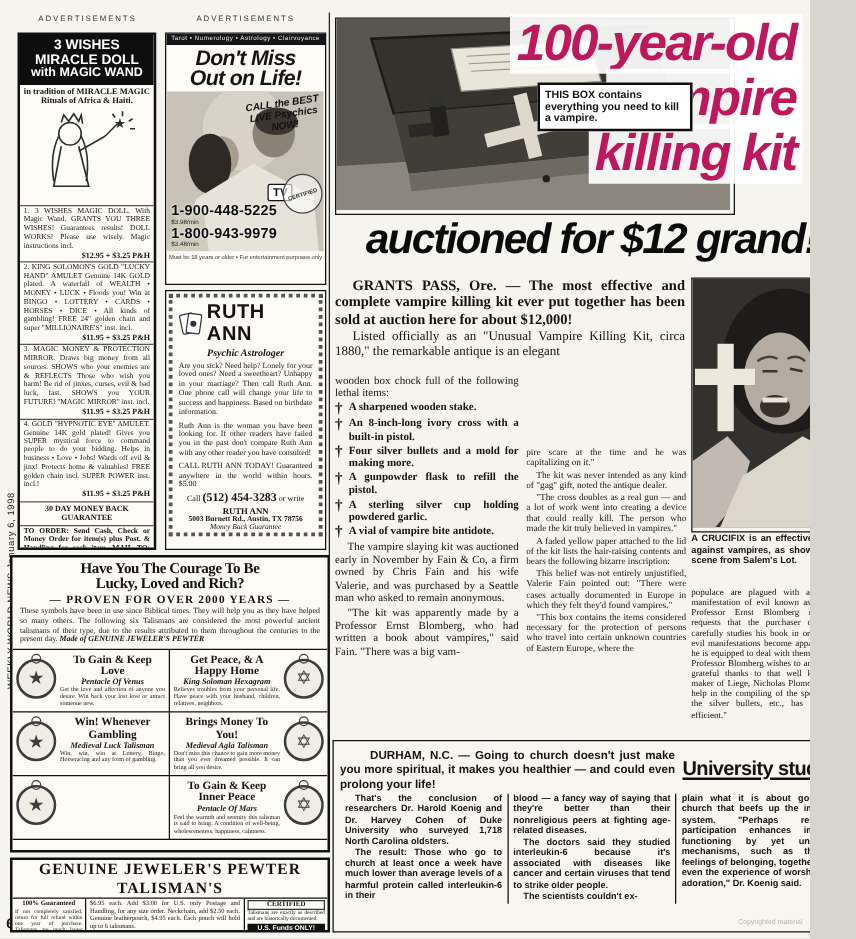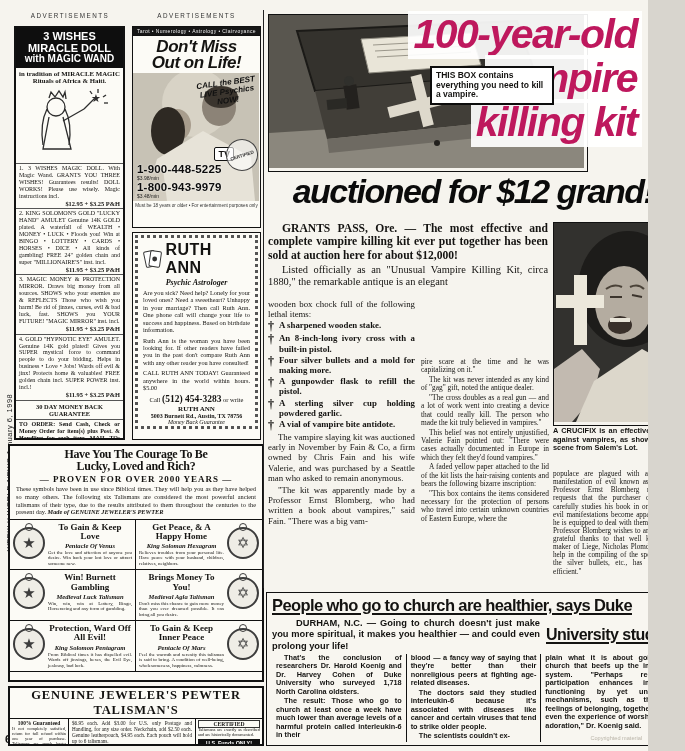--- a/index.html
+++ b/index.html
@@ -256,43 +256,38 @@
             <div class="t-title">Get Peace, &amp; A Happy Home</div>
             <div class="t-sub">King Soloman Hexagram</div>
             <div class="t-body">Relieves troubles from your personal life. Have peace with your husband, children, relatives, neighbors.</div>
           </div>
       </div>
       <div class="t-cell">
         <div class="t-medal">
             <span>★</span>
           </div>
         <div class="t-text">
-            <div class="t-title">Win! Burnett Gambling</div>
+            <div class="t-title">Win! Whenever Gambling</div>
             <div class="t-sub">Medieval Luck Talisman</div>
             <div class="t-body">Win, win, win at Lottery, Bingo, Horseracing and any form of gambling.</div>
           </div>
       </div>
       <div class="t-cell">
         <div class="t-medal">
             <span>✡</span>
           </div>
         <div class="t-text">
             <div class="t-title">Brings Money To You!</div>
             <div class="t-sub">Medieval Agla Talisman</div>
             <div class="t-body">Don't miss this chance to gain more money than you ever dreamed possible. It can bring all you desire.</div>
           </div>
       </div>
       <div class="t-cell">
         <div class="t-medal">
             <span>★</span>
-          </div>
-        <div class="t-text">
-            <div class="t-title">Protection, Ward Off All Evil!</div>
-            <div class="t-sub">King Solomon Pentagram</div>
-            <div class="t-body">From Biblical times it has dispelled evil. Wards off jinxings, hexes, the Evil Eye, jealousy, bad luck.</div>
           </div>
       </div>
       <div class="t-cell">
         <div class="t-medal">
             <span>✡</span>
           </div>
         <div class="t-text">
             <div class="t-title">To Gain &amp; Keep Inner Peace</div>
             <div class="t-sub">Pentacle Of Mars</div>
             <div class="t-body">Feel the warmth and serenity this talisman is said to bring. A condition of well-being, wholesomeness, happiness, calmness.</div>
@@ -387,22 +382,22 @@
         <span>A vial of vampire bite antidote.</span>
       </div>
     <p>The vampire slaying kit was auctioned early in November by Fain &amp; Co, a firm owned by Chris Fain and his wife Valerie, and was purchased by a Seattle man who asked to remain anonymous.</p>
     <p>"The kit was apparently made by a Professor Ernst Blomberg, who had written a book about vampires," said Fain. "There was a big vam-</p>
   </div>
 
   <div class="colB">
     <p class="f" style="text-indent:0;">pire scare at the time and he was capitalizing on it."</p>
     <p>The kit was never intended as any kind of "gag" gift, noted the antique dealer.</p>
     <p>"The cross doubles as a real gun — and a lot of work went into creating a device that could really kill. The person who made the kit truly believed in vampires."</p>
+    <p>A faded yellow paper attached to the lid of the kit lists the hair-raising contents and bears the following bizarre inscription:</p>
     <p>This belief was not entirely unjustified, Valerie Fain pointed out: "There were cases actually documented in Europe in which they felt they'd found vampires."</p>
-    <p>A faded yellow paper attached to the lid of the kit lists the hair-raising contents and bears the following bizarre inscription:</p>
     <p>"This box contains the items considered necessary for the protection of persons who travel into certain unknown countries of Eastern Europe, where the</p>
   </div>
 
   <div class="cruxphoto">
     <svg width="125" height="199" viewBox="0 0 125 199">
       <rect width="125" height="199" fill="#32312e"></rect>
       <ellipse cx="74" cy="66" rx="50" ry="58" fill="#1d1c1a"></ellipse>
       <ellipse cx="70" cy="80" rx="29" ry="37" fill="#b4aca0"></ellipse>
       <path d="M52,66 q8,-6 16,-2" stroke="#4a4238" fill="none" stroke-width="2"></path>
       <path d="M76,64 q8,-4 14,2" stroke="#4a4238" fill="none" stroke-width="2"></path>
@@ -416,21 +411,20 @@
       <polygon points="22,199 125,199 125,146 88,126 40,158" fill="#dcd7cb"></polygon>
     </svg>
   </div>
   <div class="cruxcap">A CRUCIFIX is an effective weapon against vampires, as shown in this scene from Salem's Lot.</div>
 
   <div class="colC">
     <span>populace are plagued with a particular manifestation of evil known as Vampires. Professor Ernst Blomberg respectfully requests that the purchaser of this kit carefully studies his book in order, should evil manifestations become apparent, (that) he is equipped to deal with them efficiently. Professor Blomberg wishes to announce his grateful thanks to that well known gun maker of Liege, Nicholas Plomdeur, whose help in the compiling of the special items, the silver bullets, etc., has been most efficient."</span>
   </div>
 
   <section class="church">
-    <div class="ch-h1">People who go to church are healthier, says Duke</div>
     <div class="ch-row">
       <div class="ch-lead">
           <span class="dt">DURHAM, N.C. — Going to church doesn't just make you more spiritual, it makes you healthier — and could even prolong your life!</span>
         </div>
       <div class="ch-h2">University study</div>
     </div>
     <div class="ch-cols">
       <div class="ch-col">
         <p>That's the conclusion of researchers Dr. Harold Koenig and Dr. Harvey Cohen of Duke University who surveyed 1,718 North Carolina oldsters.</p>
         <p>The result: Those who go to church at least once a week have much lower than average levels of a harmful protein called interleukin-6 in their</p>

